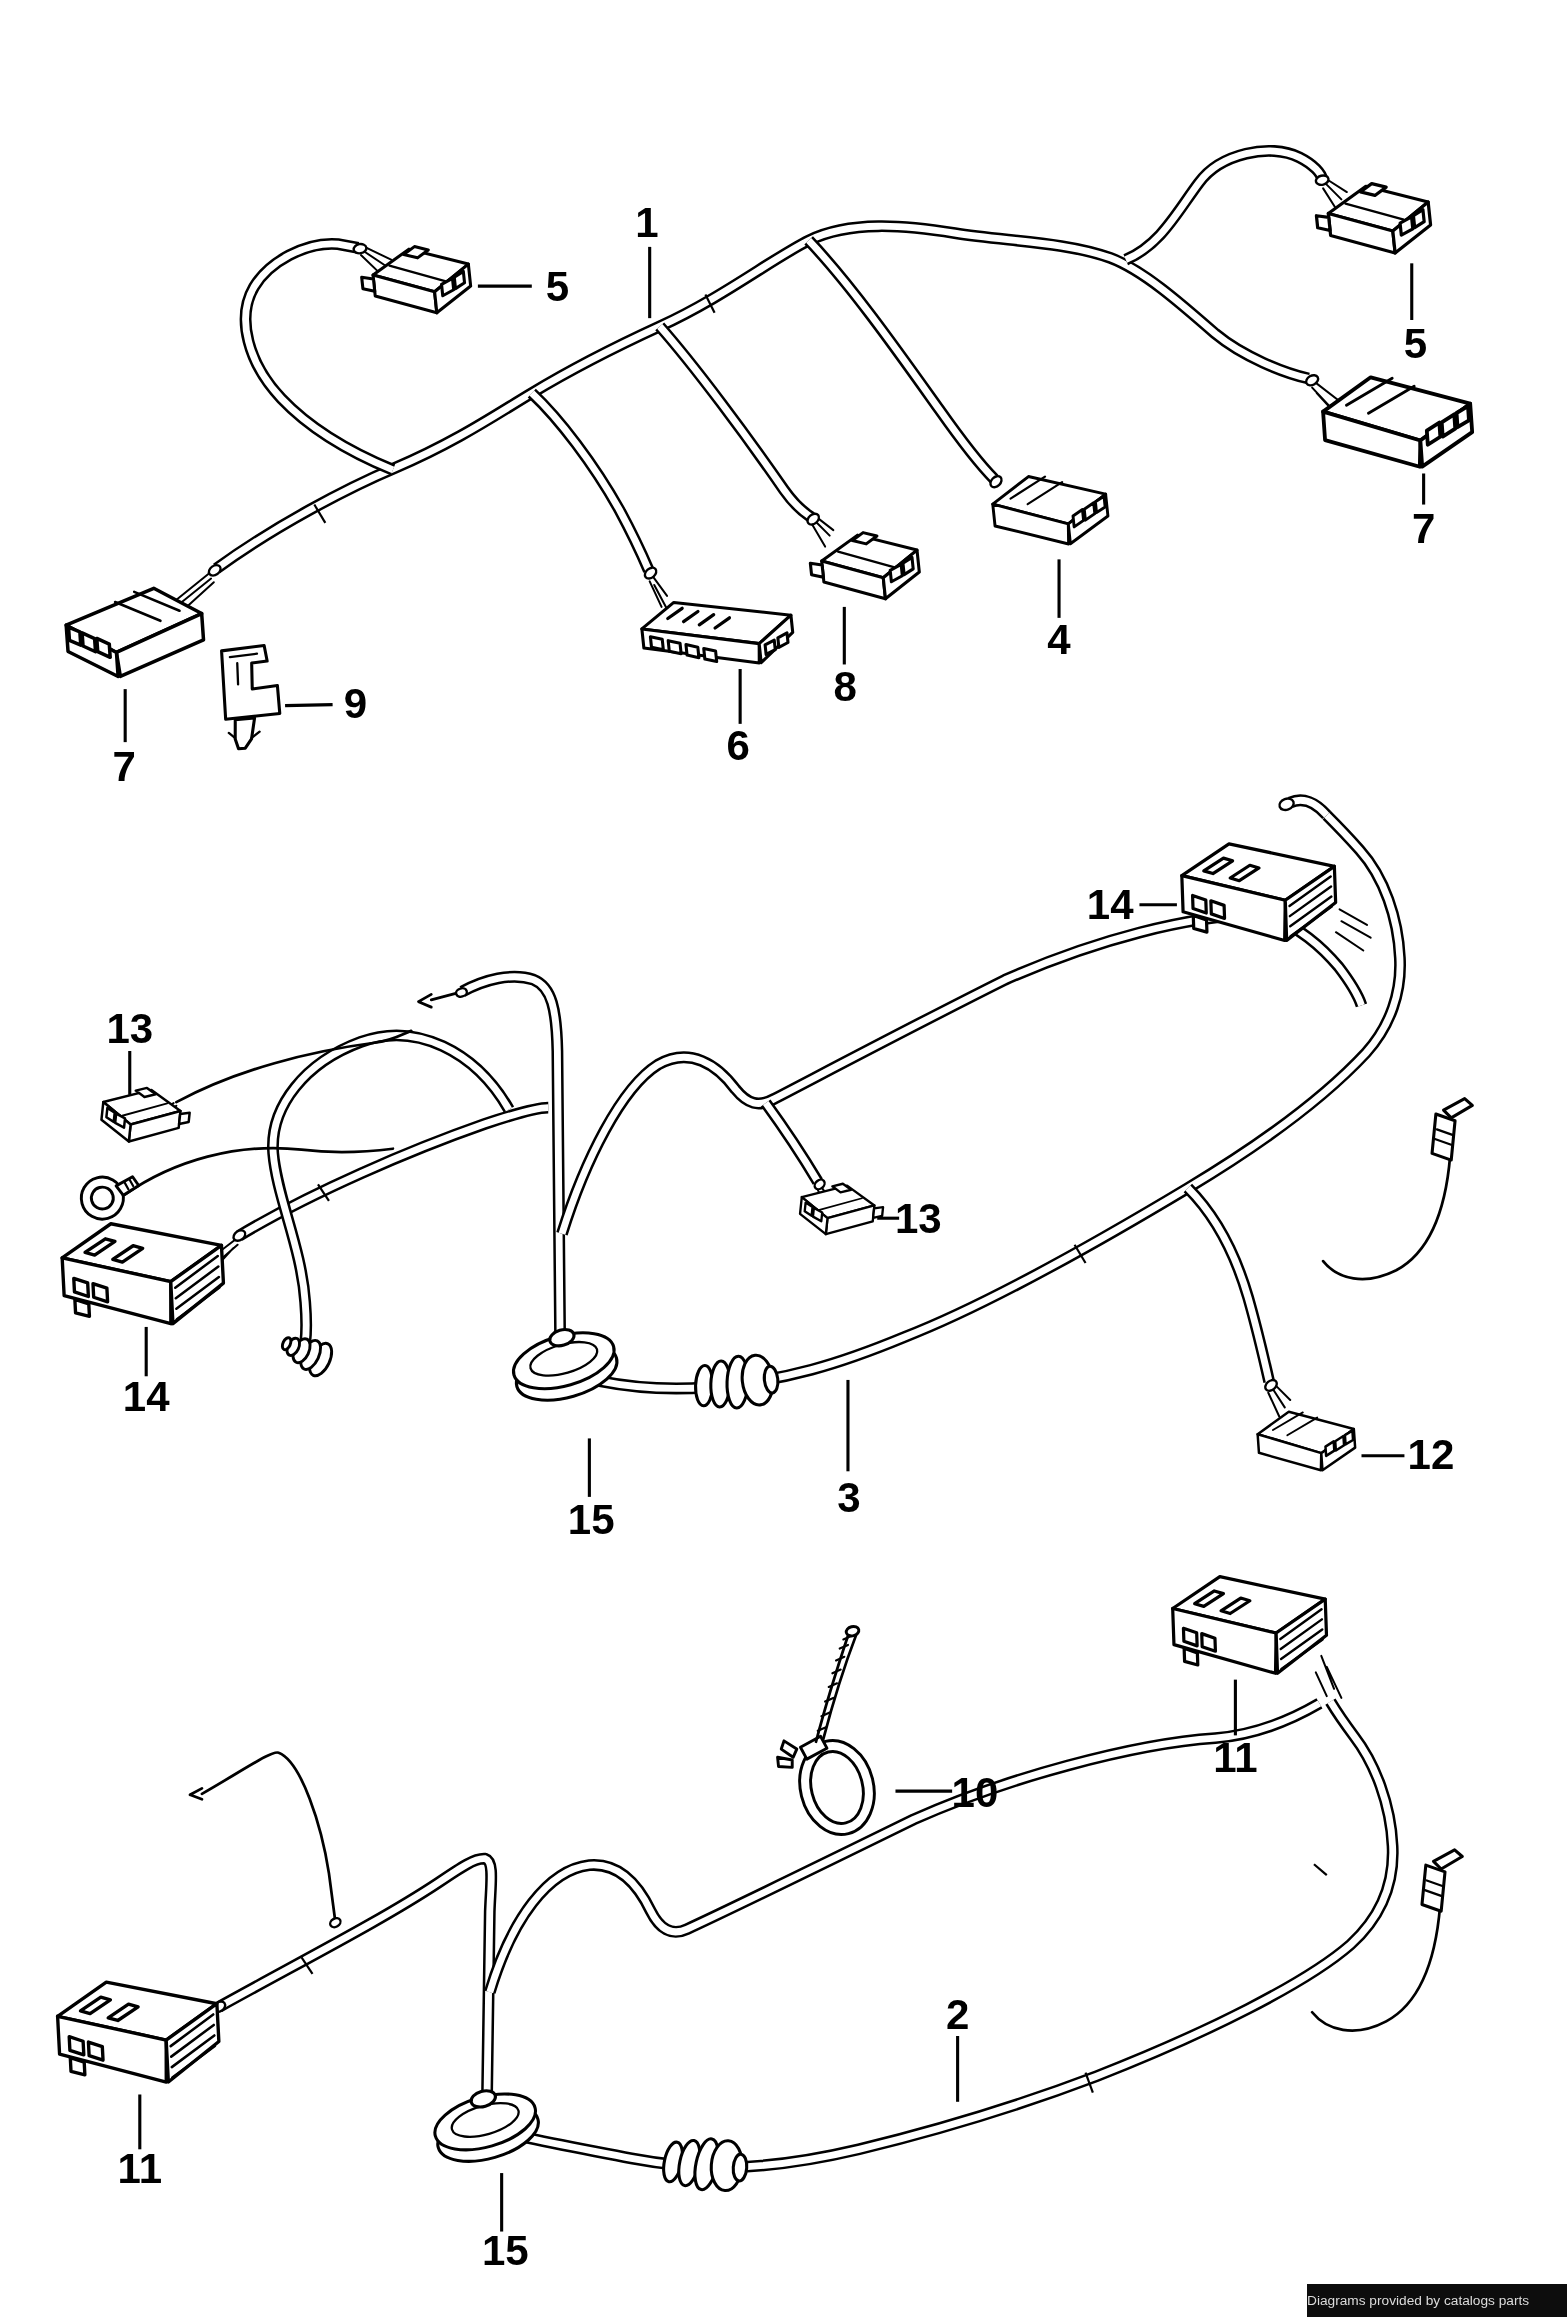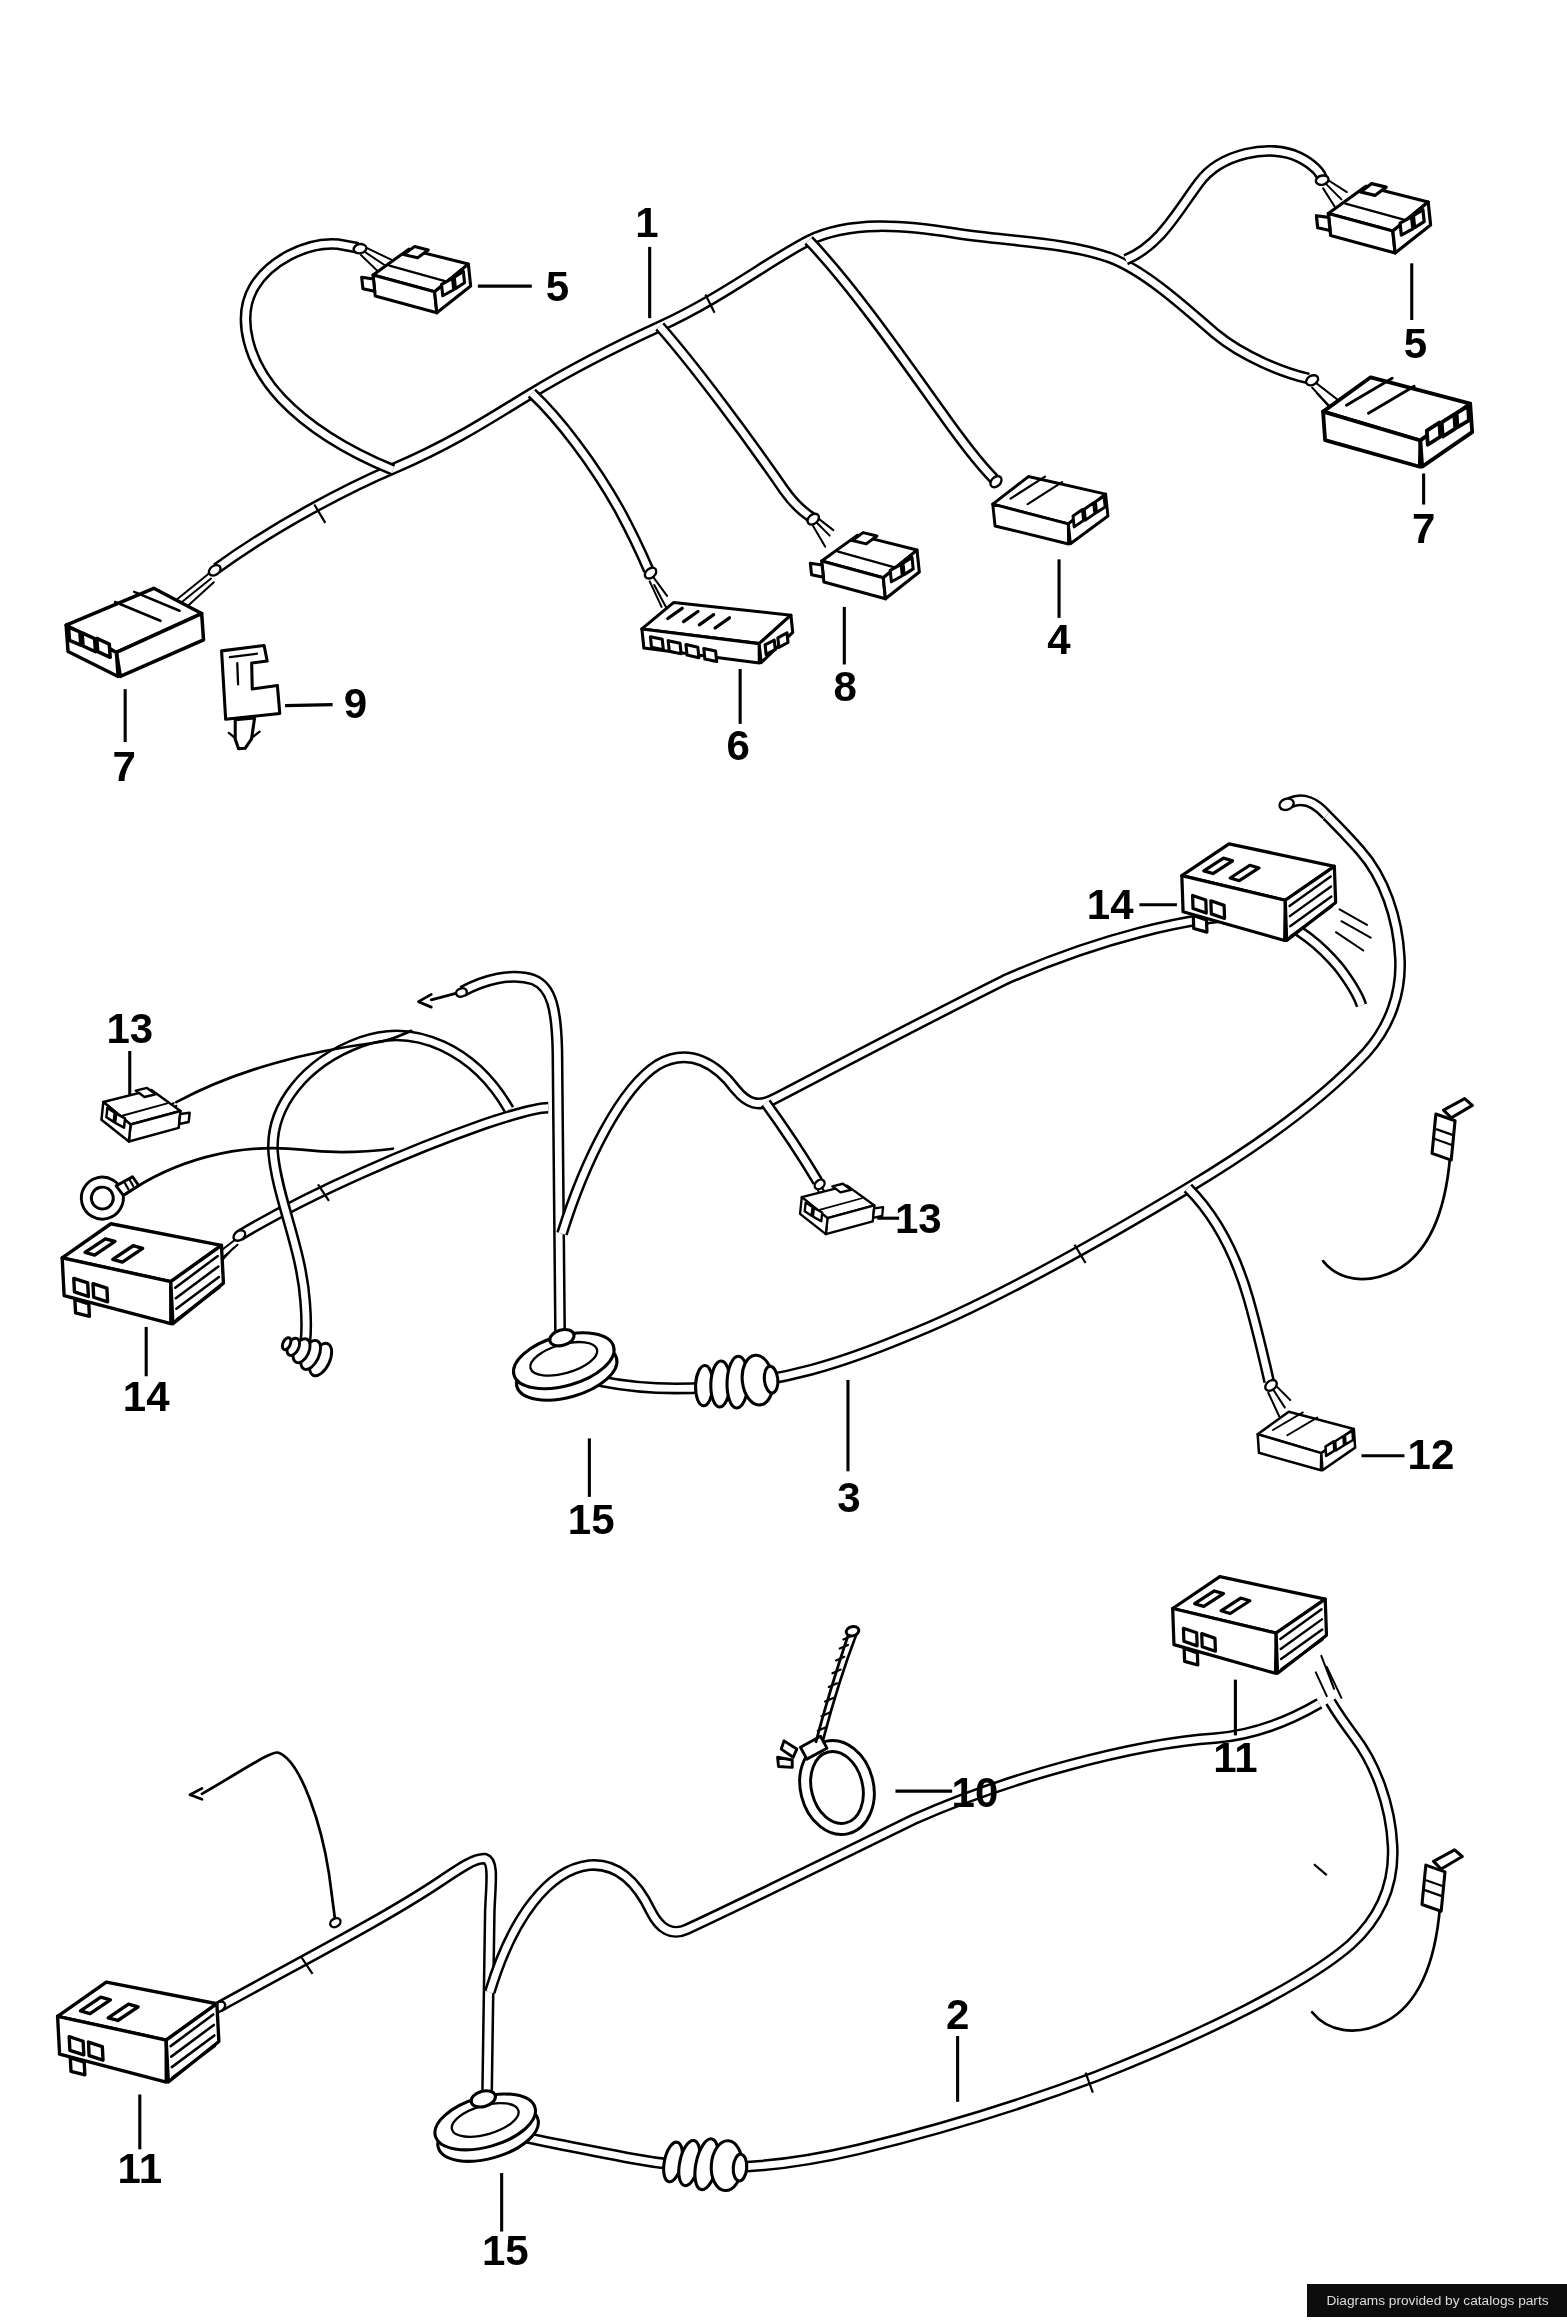--- a/index.html
+++ b/index.html
@@ -10,21 +10,21 @@
   .core{fill:none;stroke:#fff;stroke-width:7.5;}
   .wire{fill:none;stroke:#000;stroke-width:3;stroke-linecap:round;}
   .fan{fill:none;stroke:#000;stroke-width:2.2;stroke-linecap:round;}
   .part{fill:#fff;stroke:#000;stroke-width:3.2;stroke-linejoin:round;}
   .pline{fill:none;stroke:#000;stroke-width:2.4;stroke-linecap:round;}
   .stub{fill:#fff;stroke:#000;stroke-width:2.6;}
   .tick{stroke:#000;stroke-width:2.4;}
   .callout-line{stroke:#000;stroke-width:3.4;}
   .callout-text{font-family:"Liberation Sans",sans-serif;font-size:46px;font-weight:600;fill:#000;}
   .footer{position:absolute;left:1307px;top:2284px;width:261px;height:33px;background:#0d0d0d;
-          color:#dcdcdc;font-size:13.7px;line-height:33px;text-align:center;
+          color:#dcdcdc;font-size:13.7px;line-height:33px;
           font-family:"Liberation Sans",sans-serif;}
 </style>
 </head>
 <body>
 
 <div class="page">
 <svg width="1568" height="2324" viewBox="0 0 1716 2543">
   <defs>
     <g id="conn2">
       <path class="part" d="M-50,-14 L-10,-37 L50,-15 L12,10 Z"></path>

